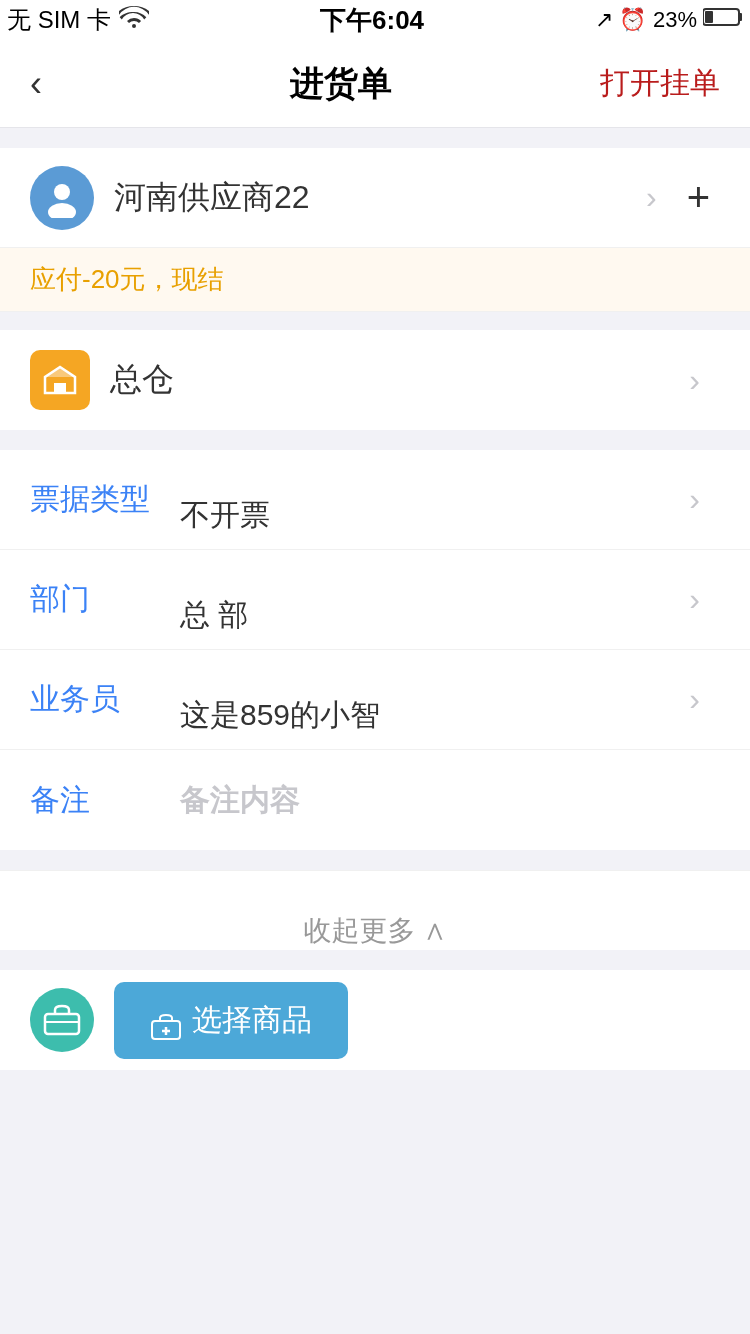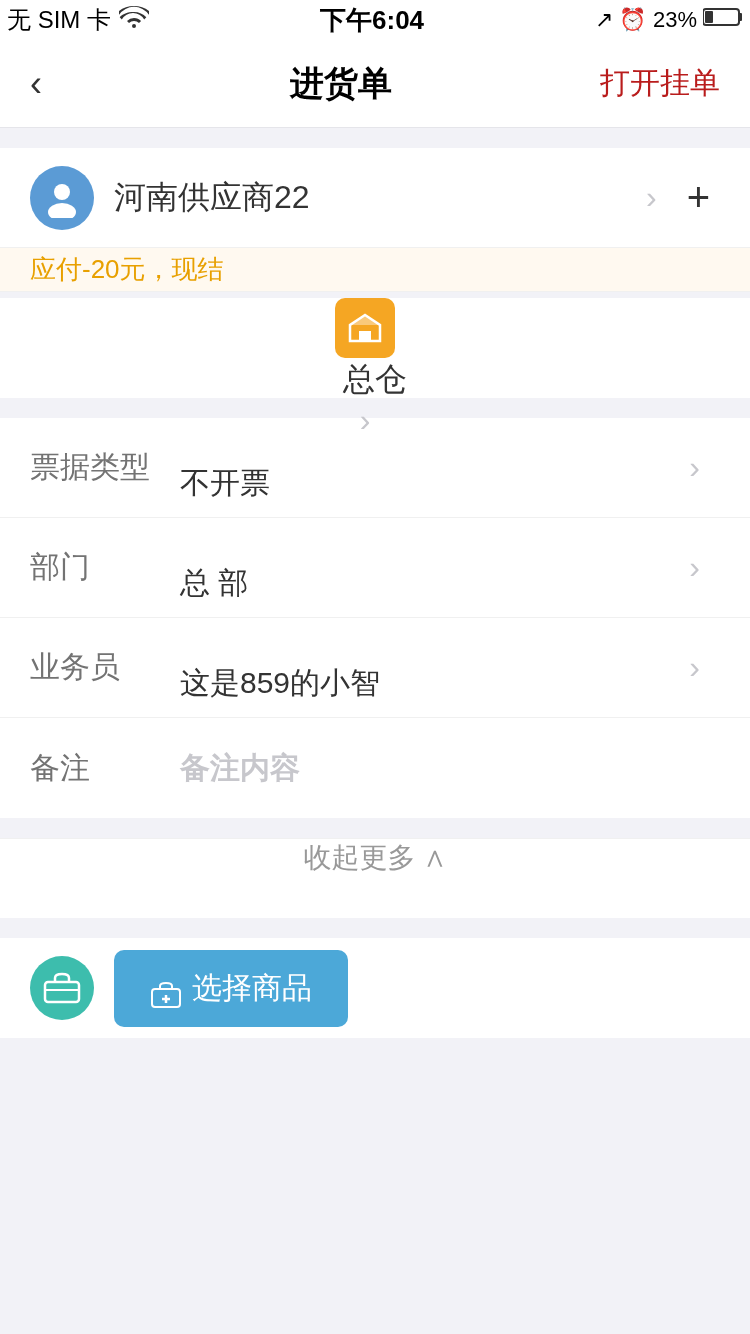--- a/index.html
+++ b/index.html
@@ -93,35 +93,34 @@
     .add-btn {
       font-size: 40px;
       color: #333;
       cursor: pointer;
       padding: 10px;
     }
 
     
     .notice-banner {
       background: #fff9f0;
-      padding: 4px 30px;
+      padding: 14px 30px;
       font-size: 26px;
       color: #e8a000;
       border-bottom: 1px solid #f0f0f0;
     }
 
     
     .warehouse-section {
       background: #fff;
       display: flex;
       align-items: center;
       padding: 0 30px;
       height: 100px;
-      margin-top: 6px;
-      flex-direction: column;
+      margin-top: 18px;
     }
     .warehouse-icon {
       width: 60px;
       height: 60px;
       border-radius: 10px;
       background: #f5a623;
       display: flex;
       align-items: center;
       justify-content: center;
       margin-right: 20px;
@@ -146,21 +145,21 @@
       padding: 0 30px;
       height: 100px;
       border-bottom: 1px solid #f0f0f0;
     }
     .form-row:last-child {
       border-bottom: none;
       justify-content: space-between;
     }
     .form-label {
       font-size: 30px;
-      color: #737373;
+      color: #3b82f6;
       min-width: 130px;
     }
     .form-value {
       flex: 1;
       font-size: 30px;
       color: #333;
       padding-left: 20px;
       margin-top: 32px;
     }
     .form-placeholder {
@@ -168,21 +167,21 @@
       font-size: 30px;
       color: #c7c7cc;
       padding-left: 20px;
       font-weight: bold;
     }
 
     
     .collapse-row {
       background: #fff;
       display: flex;
-      align-items: flex-start;
+      align-items: flex-end;
       justify-content: center;
       height: 80px;
       border-top: 1px solid #f0f0f0;
       margin-top: 20px;
       color: #999;
       font-size: 28px;
       cursor: pointer;
     }
 
     

